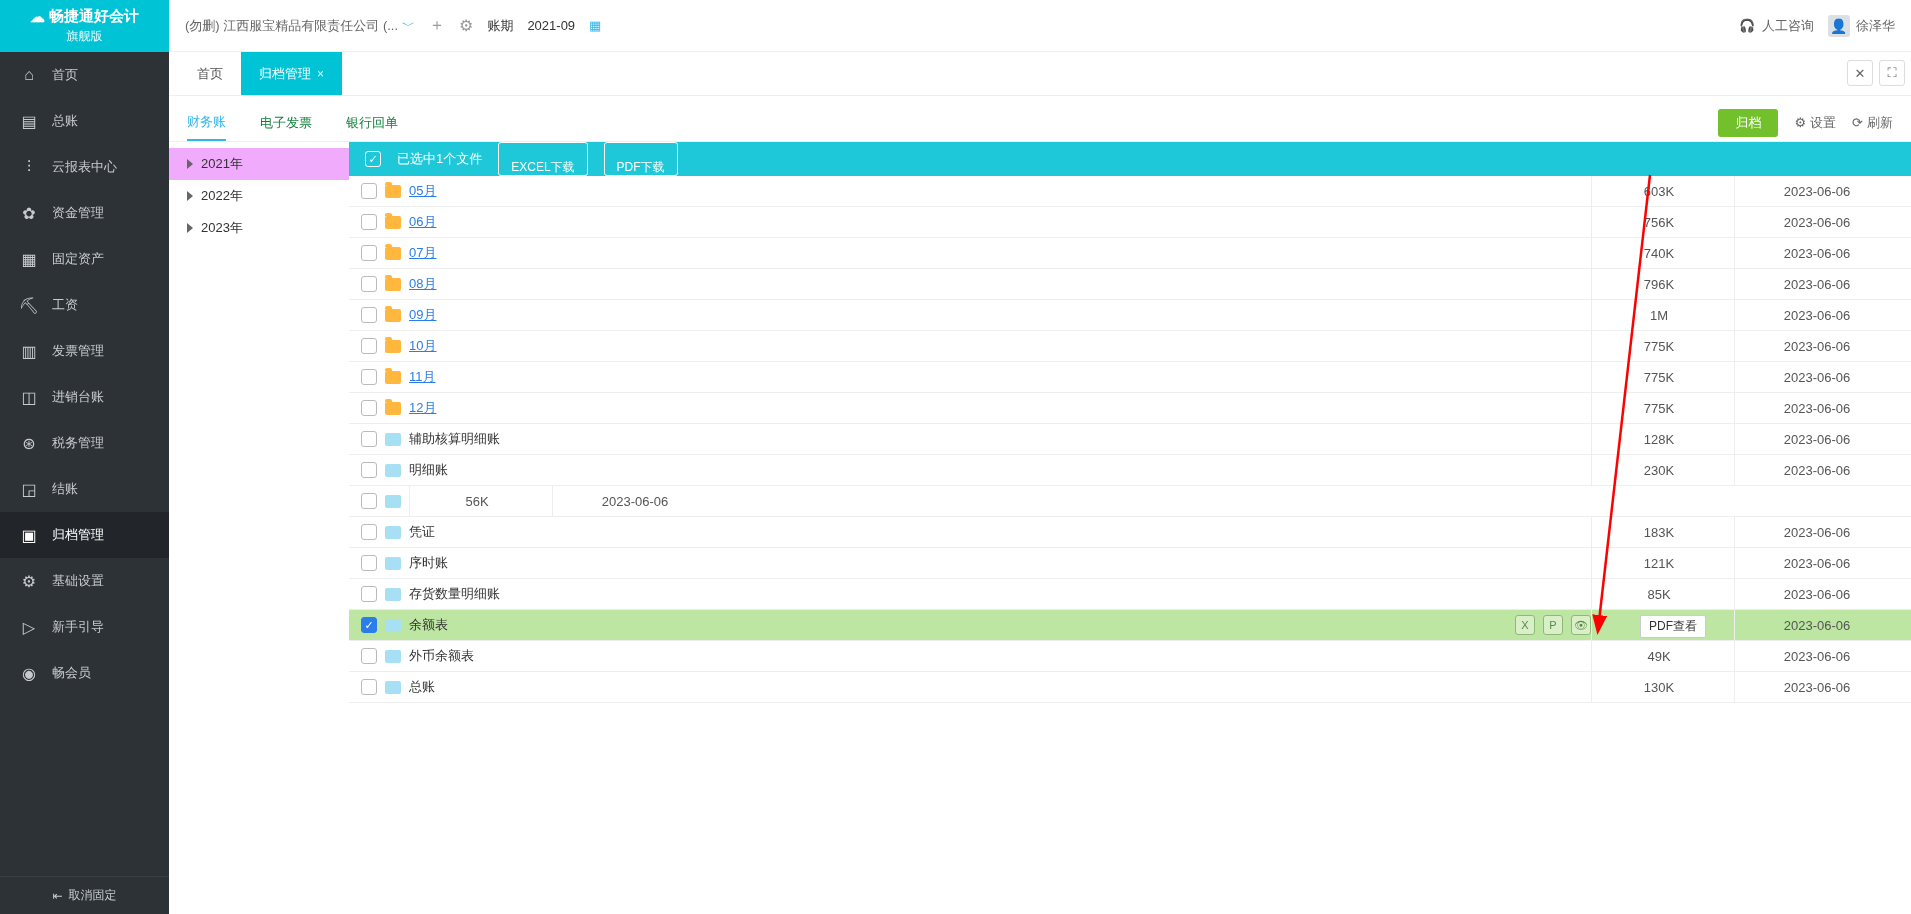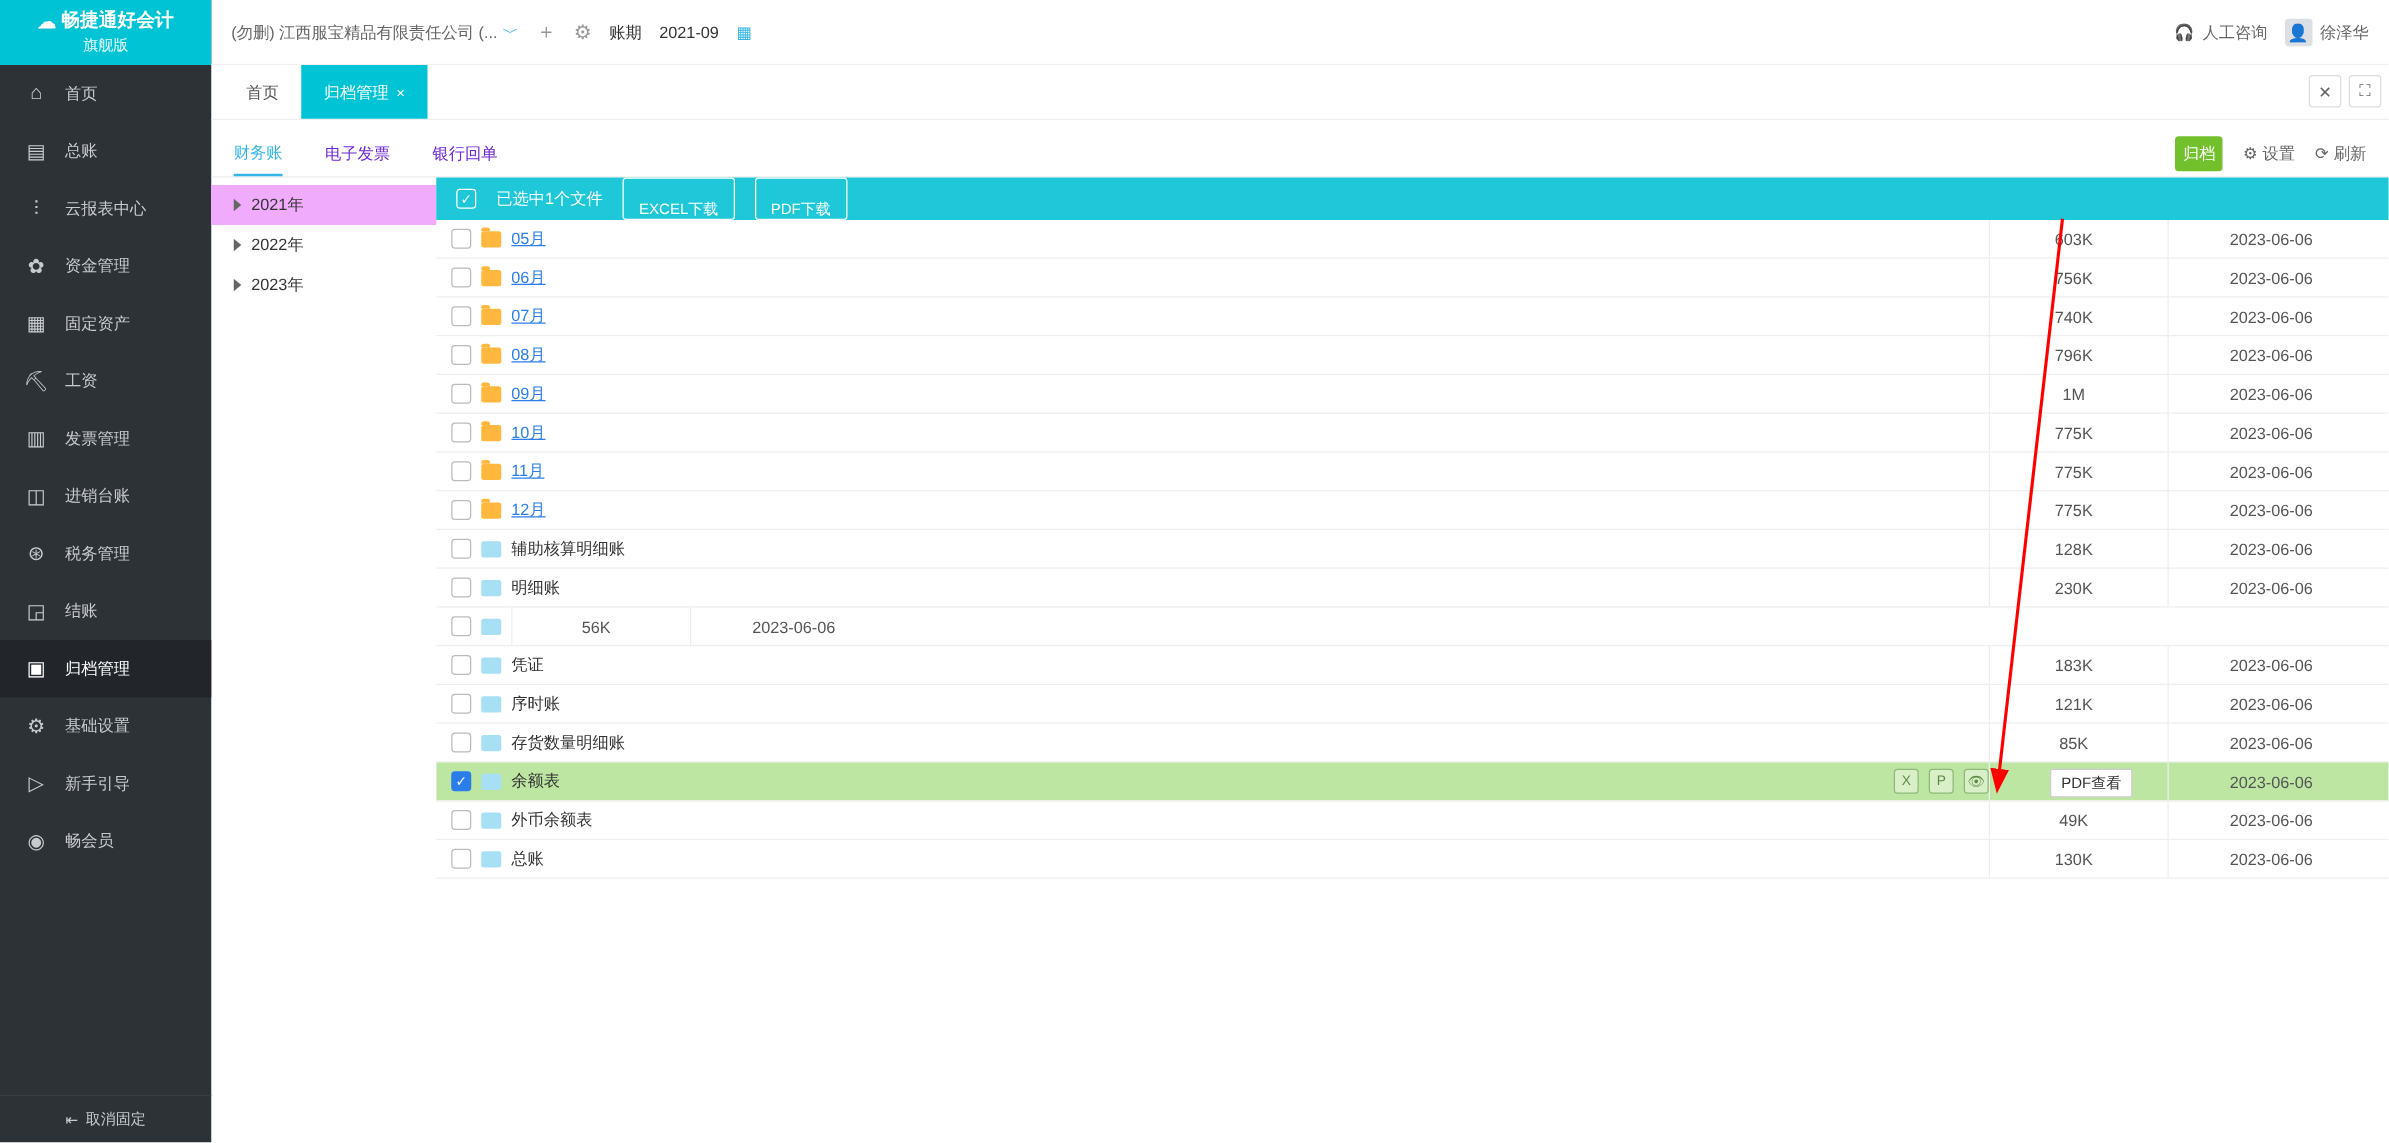--- a/index.html
+++ b/index.html
@@ -26,24 +26,24 @@
 .user{display:flex;align-items:center;gap:6px;color:#666}
 .avatar{width:22px;height:22px;background:#dcdfe3;border-radius:3px;display:flex;align-items:center;justify-content:center;color:#fff;font-size:14px}
 .tabs{height:44px;display:flex;align-items:stretch;padding-left:10px;border-bottom:1px solid #eee;position:relative}
 .tab{display:flex;align-items:center;padding:0 18px;font-size:13px;color:#555;cursor:pointer}
 .tab.active{background:#00c3d6;color:#fff}
 .tab .close{margin-left:6px;font-size:12px}
 .tab-actions{position:absolute;right:6px;top:8px;display:flex;gap:6px}
 .tab-actions span{width:26px;height:26px;border:1px solid #ddd;border-radius:3px;display:flex;align-items:center;justify-content:center;color:#666;cursor:pointer;font-size:13px}
 .content{flex:1;display:flex;flex-direction:column;padding:8px 0 0 0;min-height:0}
 .subtabs{display:flex;align-items:center;height:38px;padding:0 18px;gap:54px;border-bottom:1px solid #eee}
-.subtab{color:#6d28d9;cursor:pointer;height:100%;display:flex;align-items:center}
+.subtab{color:#15803d;cursor:pointer;height:100%;display:flex;align-items:center}
 .subtab.active{color:#34b5e8;border-bottom:2px solid #34b5e8}
 .tool-actions{margin-left:auto;display:flex;align-items:center;gap:16px}
-.btn-primary{background:#72c02c;color:#fff;border:none;height:28px;padding:0 6px;border-radius:3px;cursor:pointer;font-size:13px}
+.btn-primary{background:#72c02c;color:#fff;border:none;height:28px;padding:0 17px;border-radius:3px;cursor:pointer;font-size:13px}
 .link-action{color:#666;display:flex;align-items:center;gap:4px;cursor:pointer}
 .work{flex:1;display:flex;min-height:0}
 .tree{width:180px;padding:6px 0}
 .tree-item{display:flex;align-items:center;gap:8px;height:32px;padding:0 18px;cursor:pointer;color:#333}
 .tree-item.sel{background:#f0abfc}
 .tree-caret{width:0;height:0;border-top:5px solid transparent;border-bottom:5px solid transparent;border-left:6px solid #666}
 .filegrid{flex:1;display:flex;flex-direction:column;min-width:0}
 .sel-bar{height:34px;background:#1ec8d9;color:#fff;display:flex;align-items:center;gap:16px;padding:0 16px}
 .sel-bar .check{width:16px;height:16px;border:1px solid #fff;border-radius:3px;display:flex;align-items:center;justify-content:center;font-size:11px}
 .sel-bar .obtn{border:1px solid #fff;background:transparent;color:#fff;height:24px;padding:16px 12px;border-radius:3px;cursor:pointer;font-size:12px}

